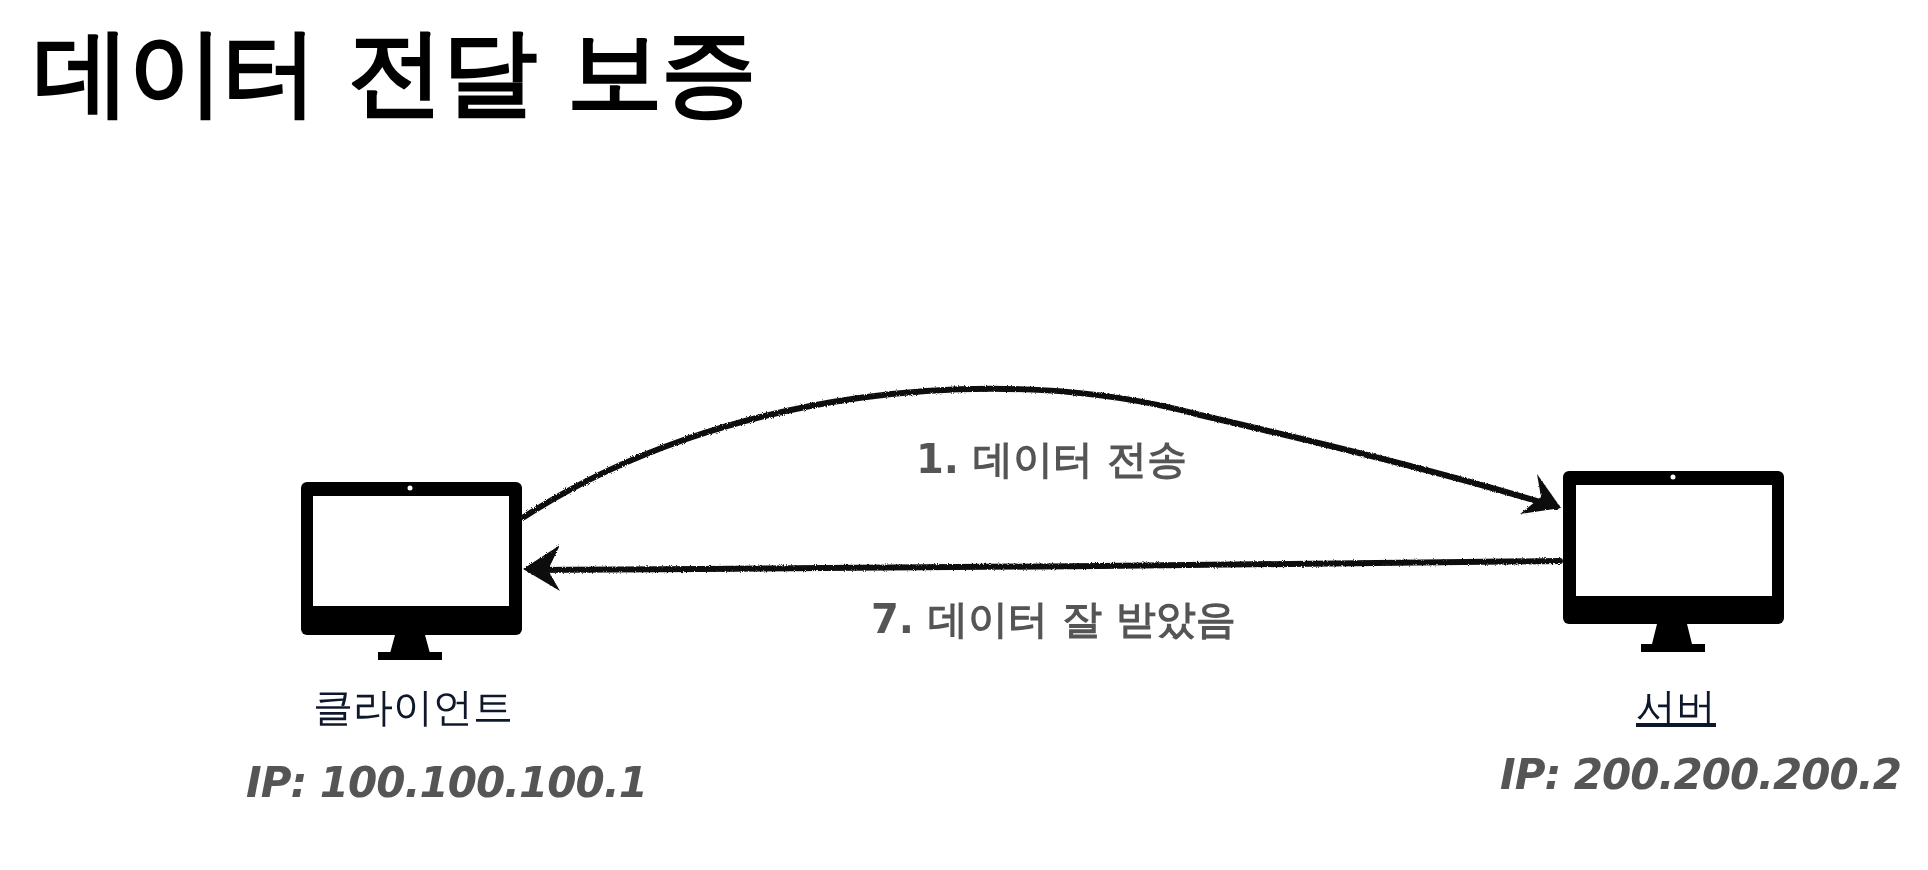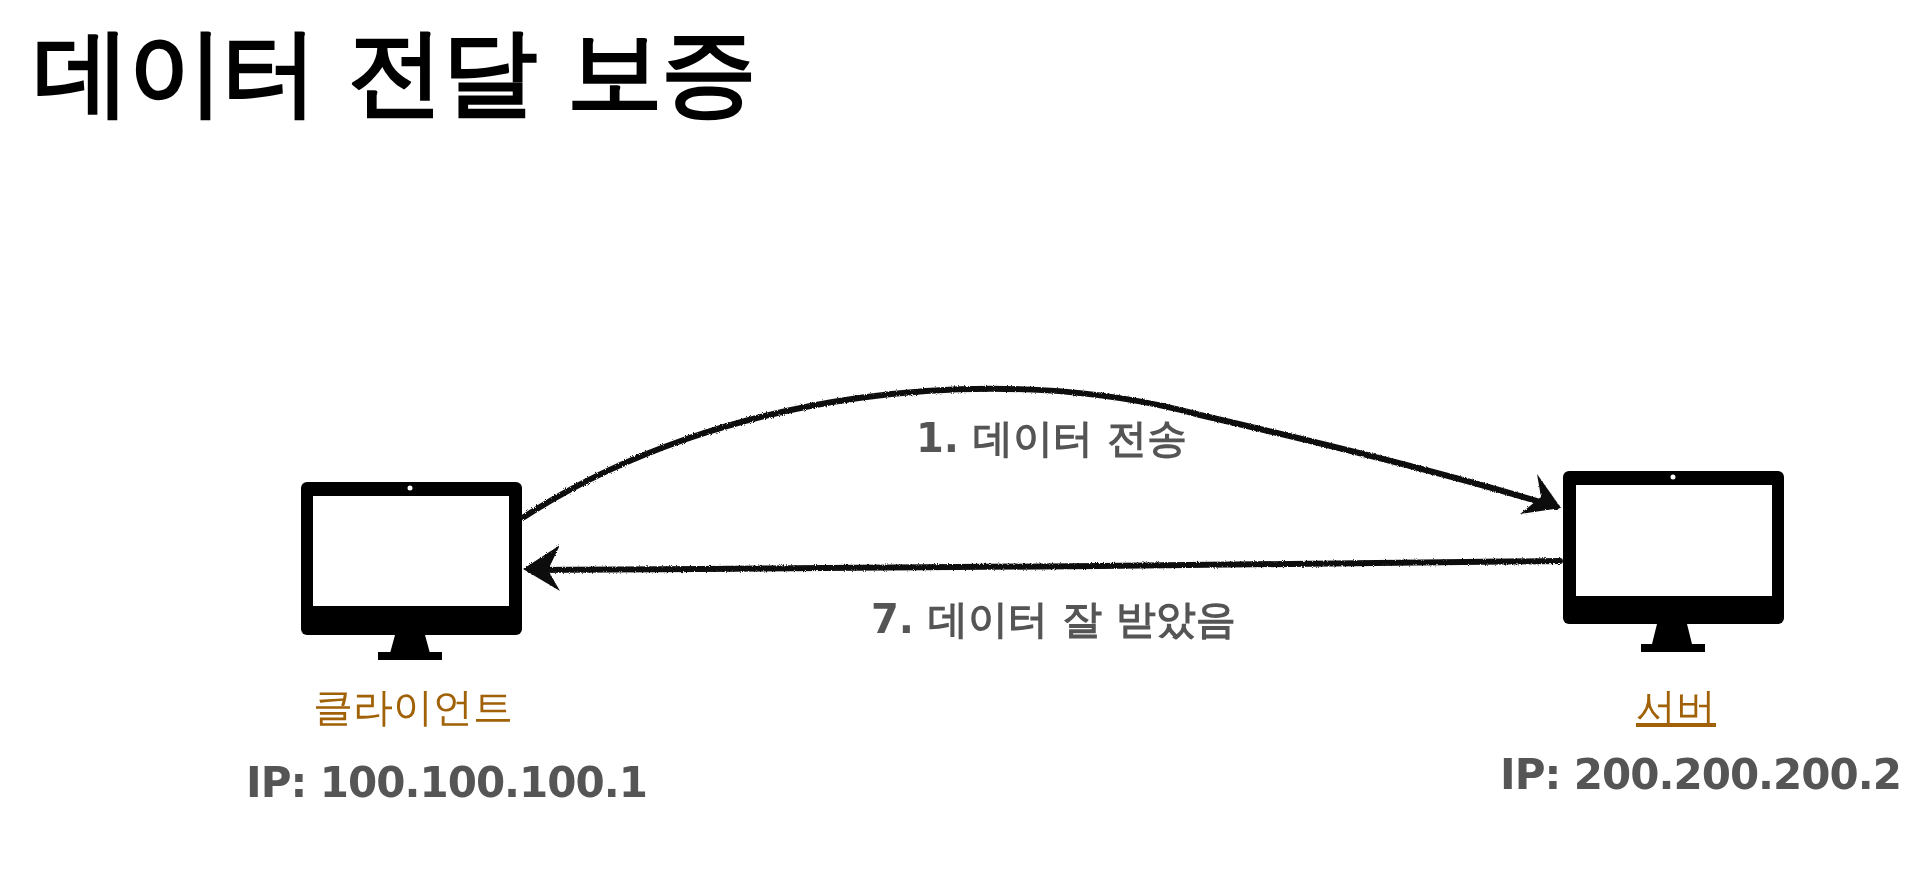--- a/index.html
+++ b/index.html
@@ -3,22 +3,22 @@
 <meta charset="utf-8">
 <style>
   html, body { margin: 0; padding: 0; background: #ffffff; }
   body { width: 1928px; height: 870px; position: relative; overflow: hidden;
          font-family: "DejaVu Sans", "Liberation Sans", sans-serif; }
   .title { position: absolute; left: 34px; top: 20px; font-size: 96px; font-weight: bold;
            color: #000000; letter-spacing: -2px; line-height: 1.1; margin: 0; }
   .diagram { position: absolute; left: 0; top: 0; width: 1928px; height: 870px; }
   .label { position: absolute; color: #555555; font-weight: bold; white-space: nowrap; }
   .msg { font-size: 40px; }
-  .node-name { position: absolute; color: #a16207; font-size: 40px; font-weight: normal; white-space: nowrap; }
-  .ip { font-size: 42px; letter-spacing: -1px; }
+  .node-name { position: absolute; color: #0f172a; font-size: 40px; font-weight: normal; white-space: nowrap; }
+  .ip { font-size: 42px; letter-spacing: -1px; font-style: italic; }
 </style>
 </head>
 <body>
 
 <h1 class="title">데이터 전달 보증</h1>
 
 <svg class="diagram" viewBox="0 0 1928 870" width="1928" height="870">
   <defs>
     <filter id="rough" x="-5%" y="-20%" width="110%" height="140%">
       <feTurbulence type="fractalNoise" baseFrequency="0.9" numOctaves="2" result="n"></feTurbulence>
@@ -46,20 +46,20 @@
     <path d="M524,517 C720,390 1000,360 1200,415 C1330,445 1470,480 1556,507" fill="none" stroke="#111" stroke-width="6" stroke-linecap="round"></path>
     <polygon points="1561,508 1537,474 1541,497 1520,514" fill="#111"></polygon>
   </g>
 
   <g filter="url(#rough)">
     <path d="M1560,561 L1100,566 L700,569 L530,570" fill="none" stroke="#111" stroke-width="6" stroke-linecap="round"></path>
     <polygon points="523,569 560,545 548,570 560,591" fill="#111"></polygon>
   </g>
 </svg>
 
-<div class="label msg" style="left:916px; top:411px;text-align:center;">1. 데이터 전송</div>
+<div class="label msg" style="left:916px; top:432px;text-align:center;">1. 데이터 전송</div>
 <div class="label msg" style="left:871px; top:592px;">7. 데이터 잘 받았음</div>
 
 <div class="node-name" style="left:313px; top:680px;">클라이언트</div>
 <div class="label ip" style="left:246px; top:758px;">IP: 100.100.100.1</div>
 
 <div class="node-name" style="left:1636px; top:680px;text-decoration:underline;">서버</div>
 <div class="label ip" style="left:1500px; top:750px;">IP: 200.200.200.2</div>
 
 </body></html>

